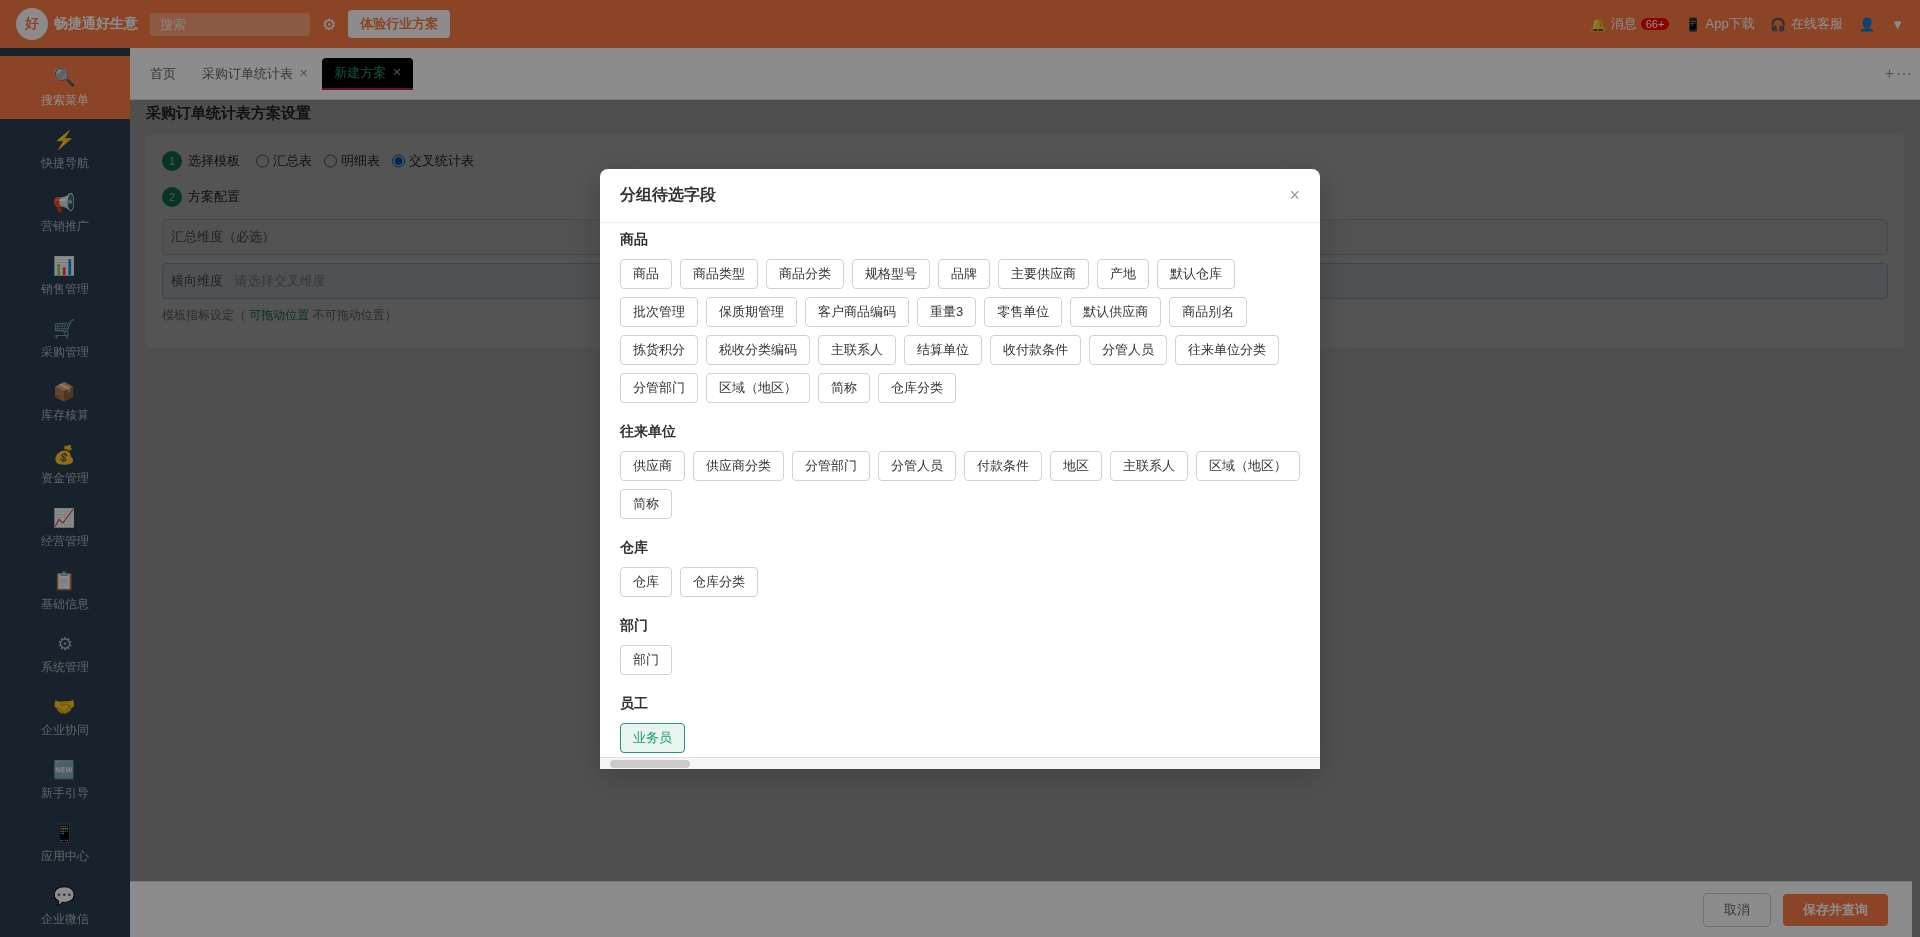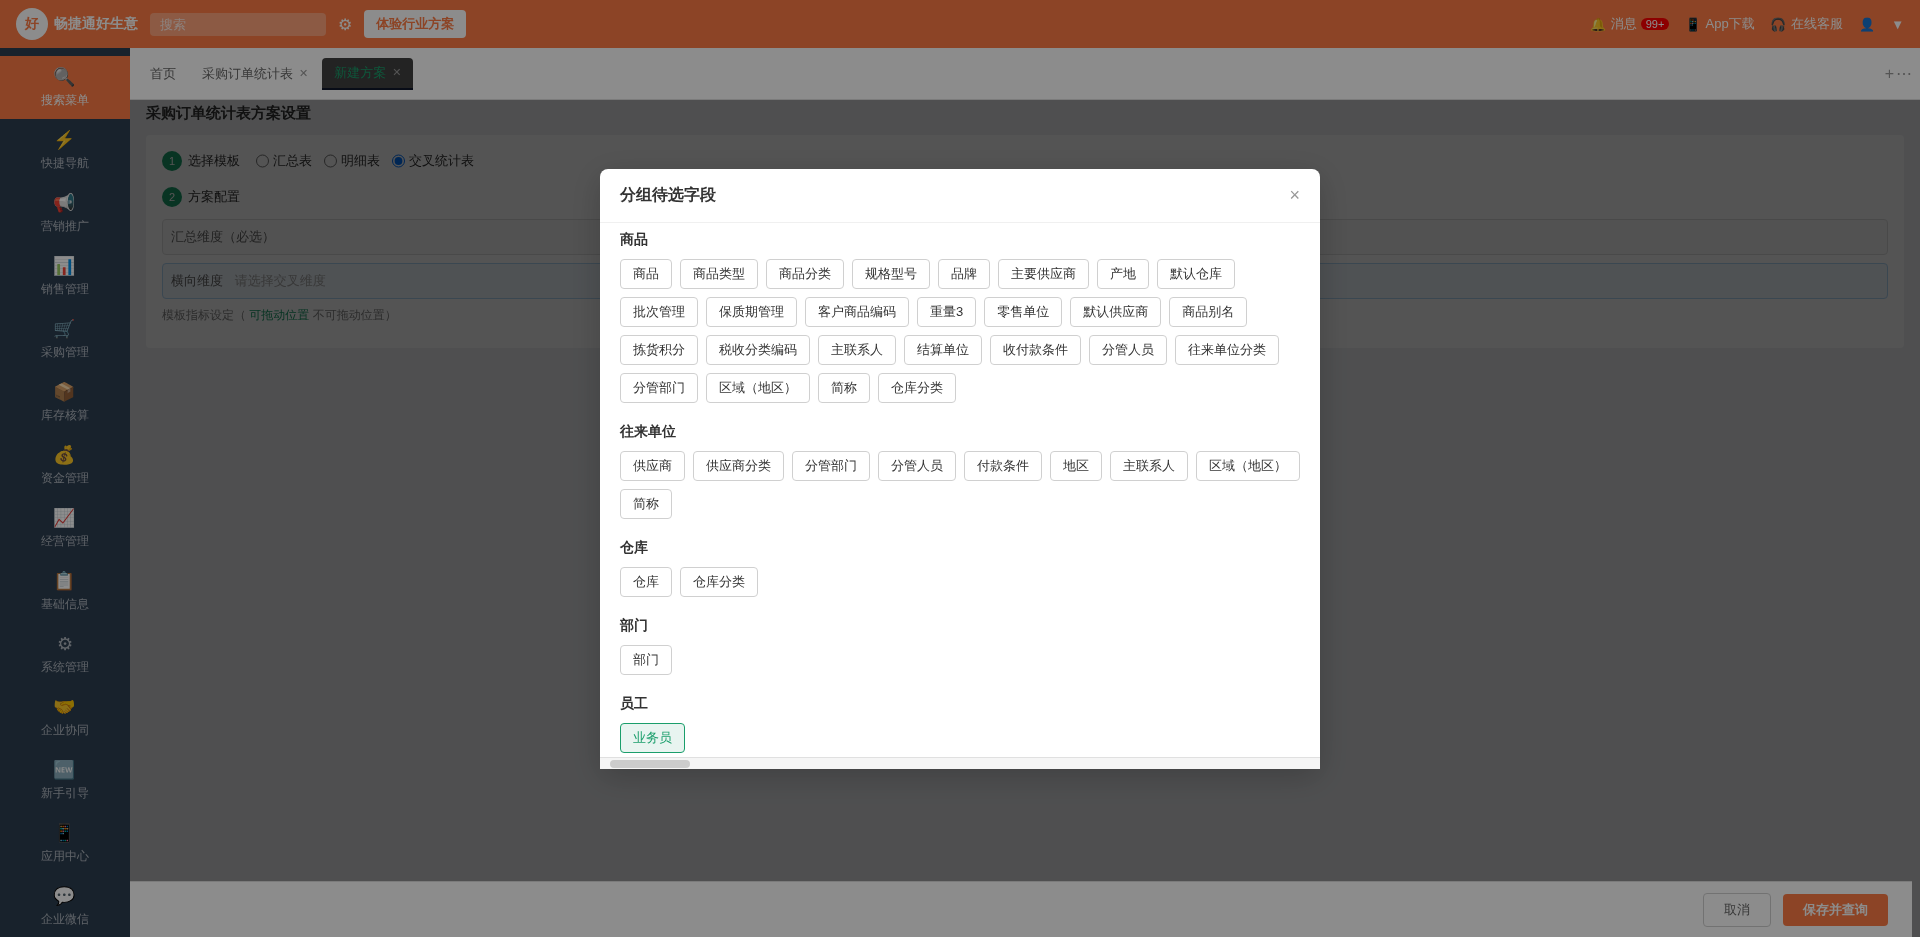--- a/index.html
+++ b/index.html
@@ -14,21 +14,21 @@
       justify-content: space-between;
       padding: 0 16px;
       position: fixed;
       top: 0; left: 0; right: 0;
       z-index: 100;
     }
     .top-nav-left { display: flex; align-items: center; gap: 12px; }
     .logo-area { display: flex; align-items: center; gap: 6px; }
     .logo-icon { width: 32px; height: 32px; background: #fff; border-radius: 50%; display: flex; align-items: center; justify-content: center; color: #ff7d45; font-weight: bold; font-size: 14px; }
     .logo-text { color: #fff; font-size: 14px; font-weight: bold; }
-    .search-box { background: rgba(255,255,255,0.3); border: none; border-radius: 4px; padding: 4px 10px; color: #fff; width: 176px; font-size: 13px; }
+    .search-box { background: rgba(255,255,255,0.3); border: none; border-radius: 4px; padding: 4px 10px; color: #fff; width: 160px; font-size: 13px; }
     .search-box::placeholder { color: rgba(255,255,255,0.8); }
     .btn-experience { background: #fff; color: #ff7d45; border: none; border-radius: 4px; padding: 5px 12px; font-size: 13px; cursor: pointer; font-weight: bold; }
     .top-nav-right { display: flex; align-items: center; gap: 16px; color: #fff; font-size: 13px; }
     .top-nav-icon { display: flex; align-items: center; gap: 4px; cursor: pointer; }
     .badge { background: #f00; color: #fff; border-radius: 10px; padding: 0 5px; font-size: 11px; }
 
     
     .sidebar {
       width: 130px;
       background: #2d3e50;
@@ -68,23 +68,23 @@
       padding: 6px 12px;
       border-radius: 4px 4px 0 0;
       cursor: pointer;
       font-size: 13px;
       color: #666;
       display: flex;
       align-items: center;
       gap: 6px;
     }
     .tab.active {
-      background: #404040;
+      background: #000000;
       color: #1a9e6b;
-      border-bottom: 2px solid #0f172a;
+      border-bottom: 2px solid #be185d;
     }
     .tab-close { font-size: 11px; color: #999; }
 
     
     .main-content {
       position: fixed;
       top: 88px; left: 130px; right: 0; bottom: 0;
       overflow: auto;
       padding: 16px;
       background: #f0f2f5;
@@ -226,21 +226,21 @@
       <span class="logo-text">畅捷通好生意</span>
     </div>
     <input class="search-box" type="text" placeholder="搜索" style="">
     <span style="color:#fff;font-size:16px;cursor:pointer;">⚙</span>
     <button class="btn-experience">体验行业方案</button>
   </div>
   <div class="top-nav-right">
     <div class="top-nav-icon">
       <span>🔔</span>
       <span>消息</span>
-      <span class="badge">99+</span>
+      <span class="badge">66+</span>
     </div>
     <div class="top-nav-icon">
       <span>📱</span>
       <span>App下载</span>
     </div>
     <div class="top-nav-icon">
       <span>🎧</span>
       <span>在线客服</span>
     </div>
     <div class="top-nav-icon">

